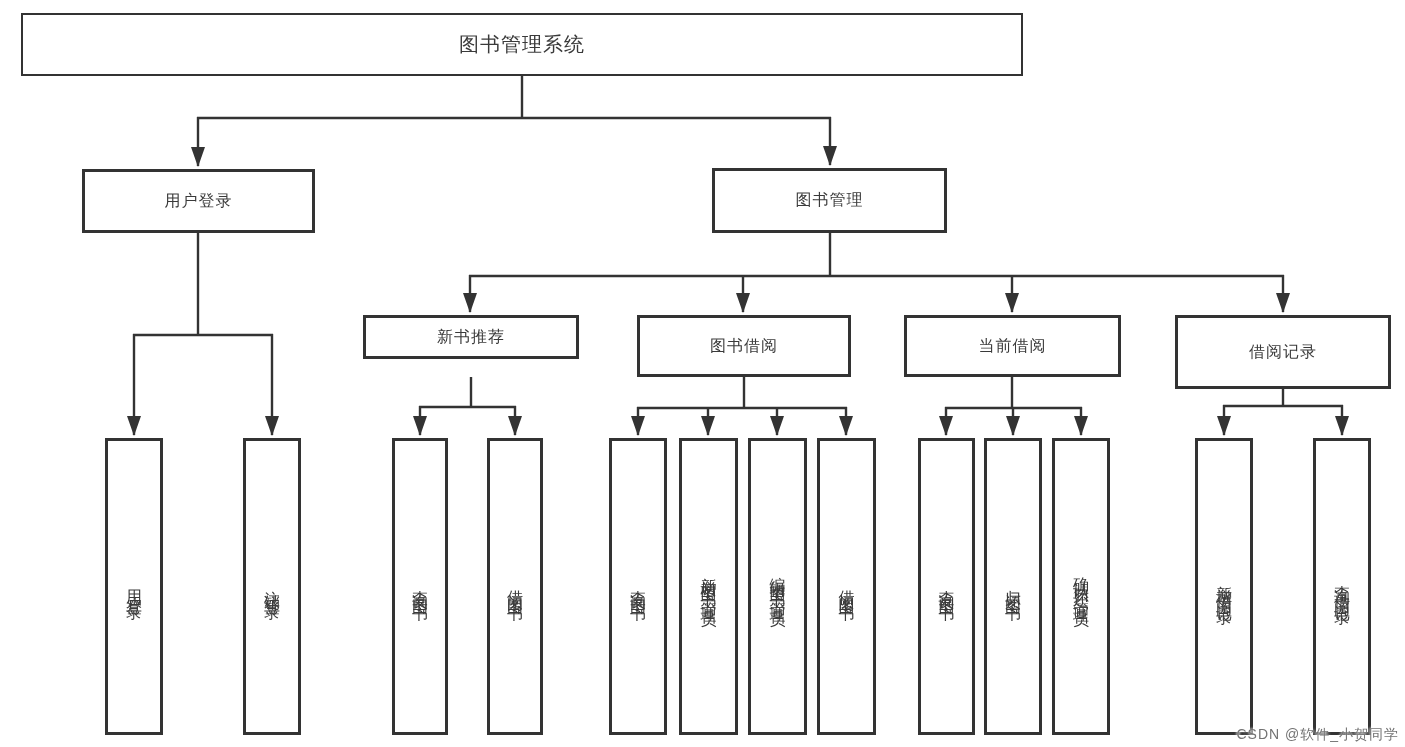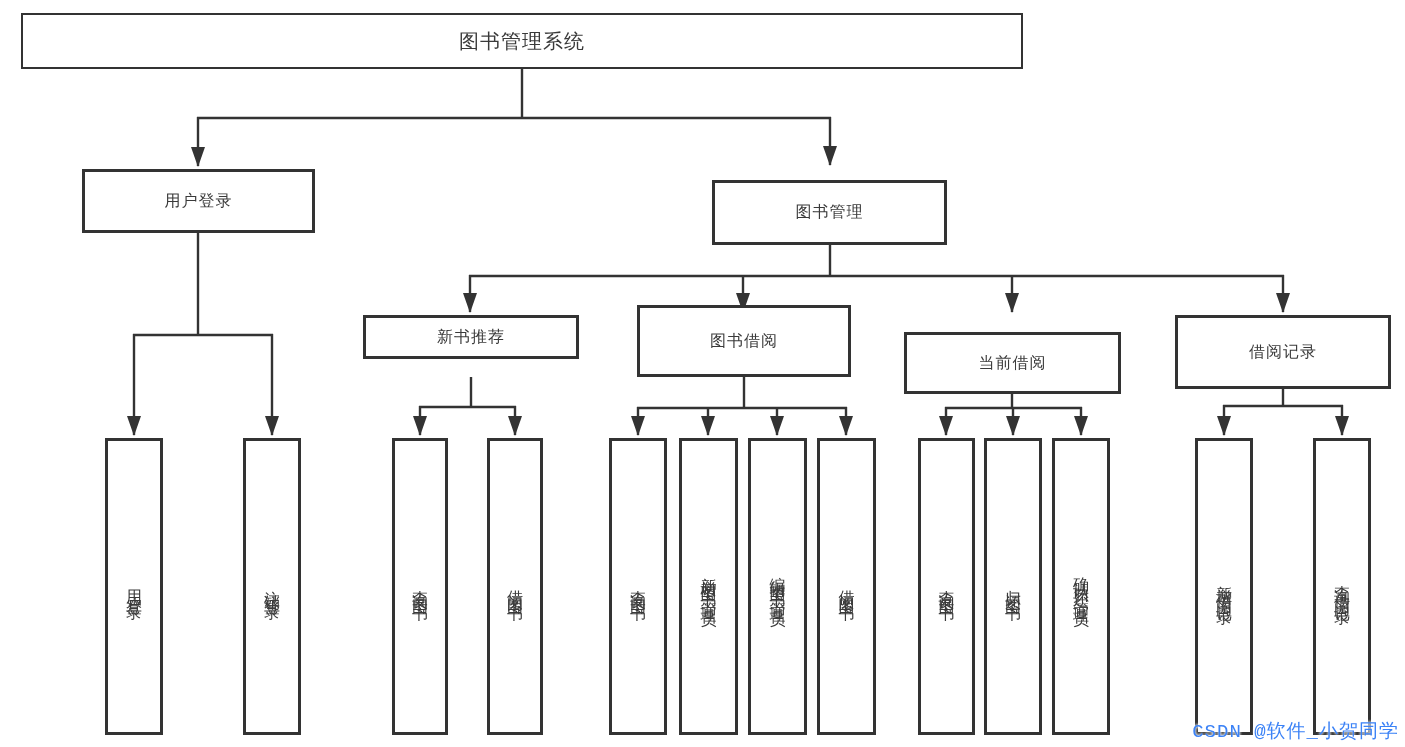--- a/index.html
+++ b/index.html
@@ -44,25 +44,24 @@
     writing-mode: vertical-rl;
     text-orientation: mixed;
     letter-spacing: 5px;
     white-space: normal;
     line-height: 1;
   }
   .watermark {
     position: absolute;
     right: 6px;
     bottom: 3px;
-    font-size: 19px;
-    color: #3b82f6;
+    font-size: 14px;
+    color: #737373;
     letter-spacing: 1px;
     text-shadow: 0 0 3px #ffffff, 0 0 3px #ffffff;
-    font-family: Liberation Mono, monospace;
   }
 </style>
 </head>
 <body>
 
 <div class="canvas">
 
   <svg class="connectors" viewBox="0 0 1405 747" aria-hidden="true">
     <defs>
       <marker id="arw" viewBox="0 0 22 14" refX="20" refY="7" markerWidth="22" markerHeight="14" markerUnits="userSpaceOnUse" orient="auto">
@@ -106,28 +105,28 @@
       <path d="M1013,407 V435" marker-end="url(#arw)"></path>
       <path d="M1081,407 V435" marker-end="url(#arw)"></path>
 
       <path d="M1283,377 V406"></path>
       <path d="M1223,406 H1343"></path>
       <path d="M1224,405 V435" marker-end="url(#arw)"></path>
       <path d="M1342,405 V435" marker-end="url(#arw)"></path>
     </g>
   </svg>
 
-  <div class="node root" style="left:21px;top:13px;width:1002px;height:56px">图书管理系统</div>
+  <div class="node root" style="left:21px;top:13px;width:1002px;height:63px">图书管理系统</div>
 
   <div class="node" style="left:82px;top:169px;width:233px;height:64px">用户登录</div>
-  <div class="node" style="left:712px;top:180px;width:235px;height:65px">图书管理</div>
+  <div class="node" style="left:712px;top:168px;width:235px;height:65px">图书管理</div>
 
   <div class="node" style="left:363px;top:315px;width:216px;height:44px">新书推荐</div>
-  <div class="node" style="left:637px;top:305px;width:214px;height:72px">图书借阅</div>
-  <div class="node" style="left:904px;top:332px;width:217px;height:62px">当前借阅</div>
+  <div class="node" style="left:637px;top:315px;width:214px;height:62px">图书借阅</div>
+  <div class="node" style="left:904px;top:315px;width:217px;height:62px">当前借阅</div>
   <div class="node" style="left:1175px;top:315px;width:216px;height:74px">借阅记录</div>
 
   <div class="node v" style="left:105px;top:438px;width:58px;height:297px">用户登录</div>
   <div class="node v" style="left:243px;top:438px;width:58px;height:297px">注销登录</div>
 
   <div class="node v" style="left:392px;top:438px;width:56px;height:297px">查询图书</div>
   <div class="node v" style="left:487px;top:438px;width:56px;height:297px">借阅图书</div>
 
   <div class="node v" style="left:609px;top:438px;width:58px;height:297px">查询图书</div>
   <div class="node v" style="left:679px;top:438px;width:59px;height:297px">新增图书（管理员）</div>

